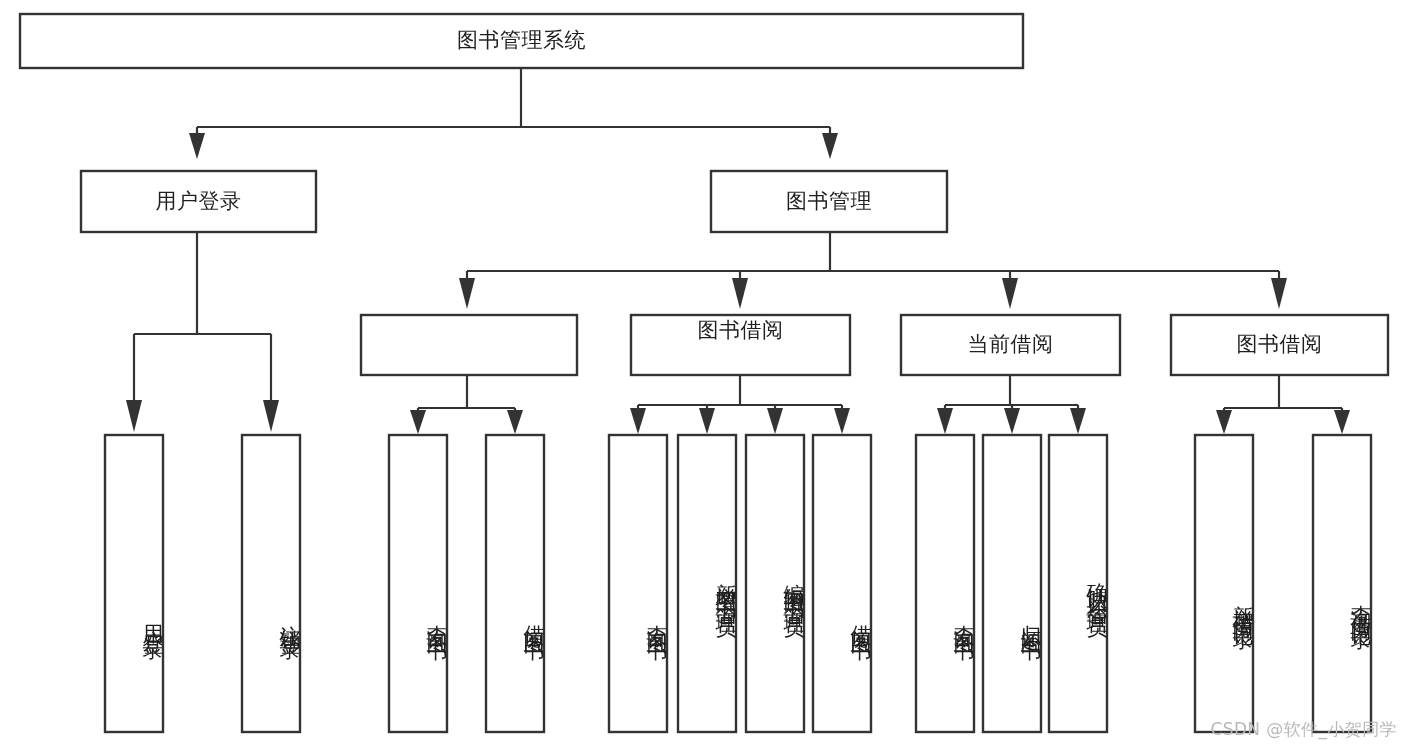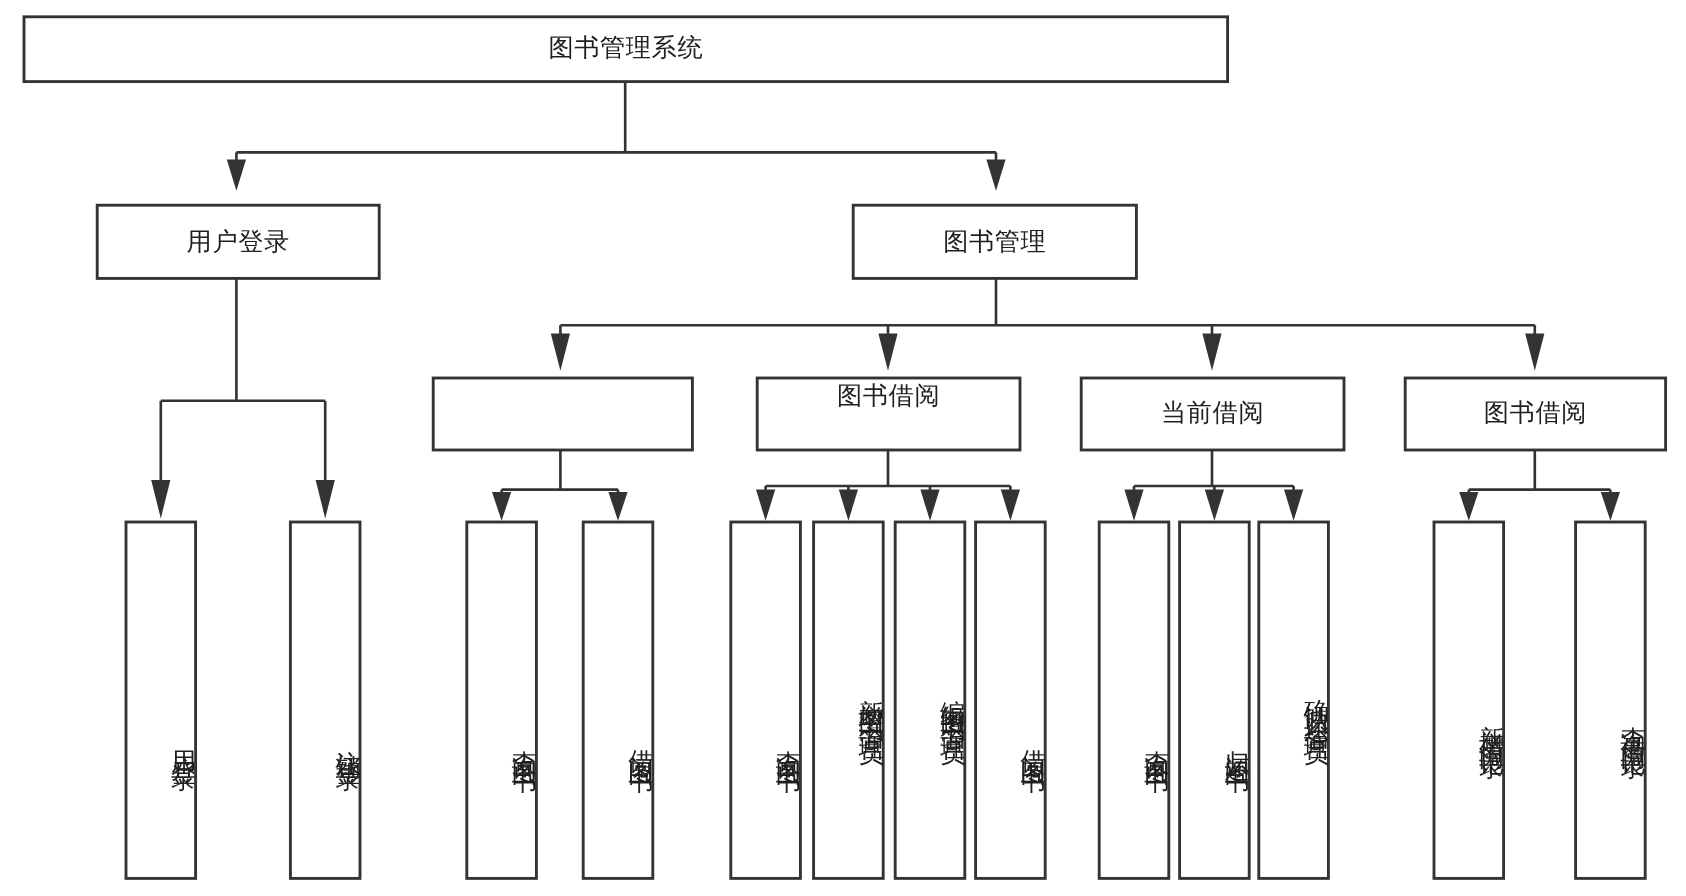--- a/index.html
+++ b/index.html
@@ -200,14 +200,15 @@
   <div class="node-label vertical" style="left:609px; top:500px; width:58px; height:232px;">查询图书</div>
   <div class="node-label vertical" style="left:678px; top:441px; width:58px; height:291px;">新增图书（管理员）</div>
   <div class="node-label vertical" style="left:746px; top:441px; width:58px; height:291px;">编辑图书（管理员）</div>
   <div class="node-label vertical" style="left:813px; top:500px; width:58px; height:232px;">借阅图书</div>
   <div class="node-label vertical" style="left:916px; top:500px; width:58px; height:232px;">查询图书</div>
   <div class="node-label vertical" style="left:983px; top:500px; width:58px; height:232px;">归还图书</div>
   <div class="node-label vertical" style="left:1049px; top:441px; width:58px; height:291px;">确认归还（管理员）</div>
   <div class="node-label vertical" style="left:1195px; top:470px; width:58px; height:262px;">新增借阅记录</div>
   <div class="node-label vertical" style="left:1313px; top:470px; width:58px; height:262px;">查询借阅记录</div>
 
+  <div class="watermark">CSDN @软件_小贺同学</div>
 
 </div>
 
 </body></html>

